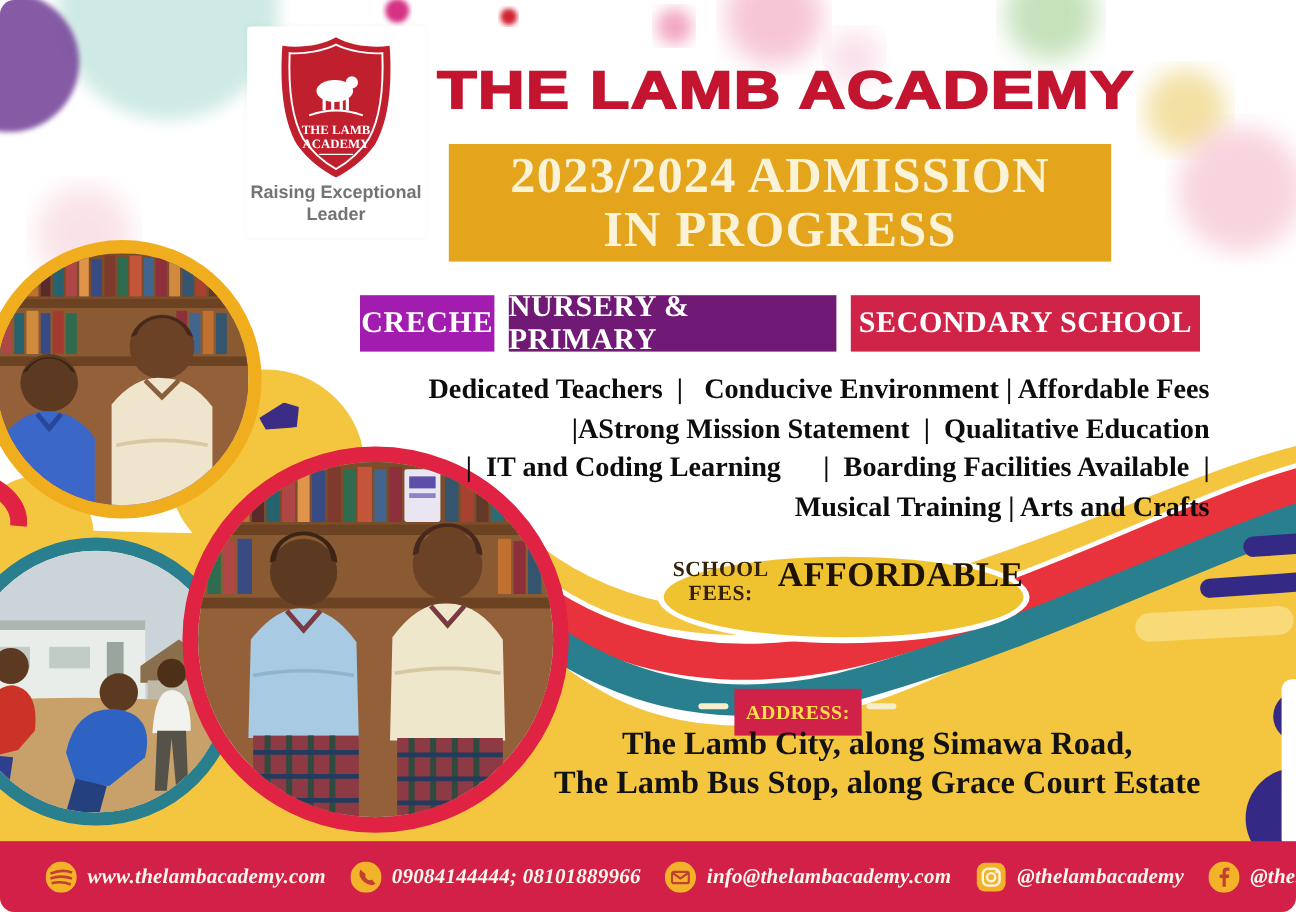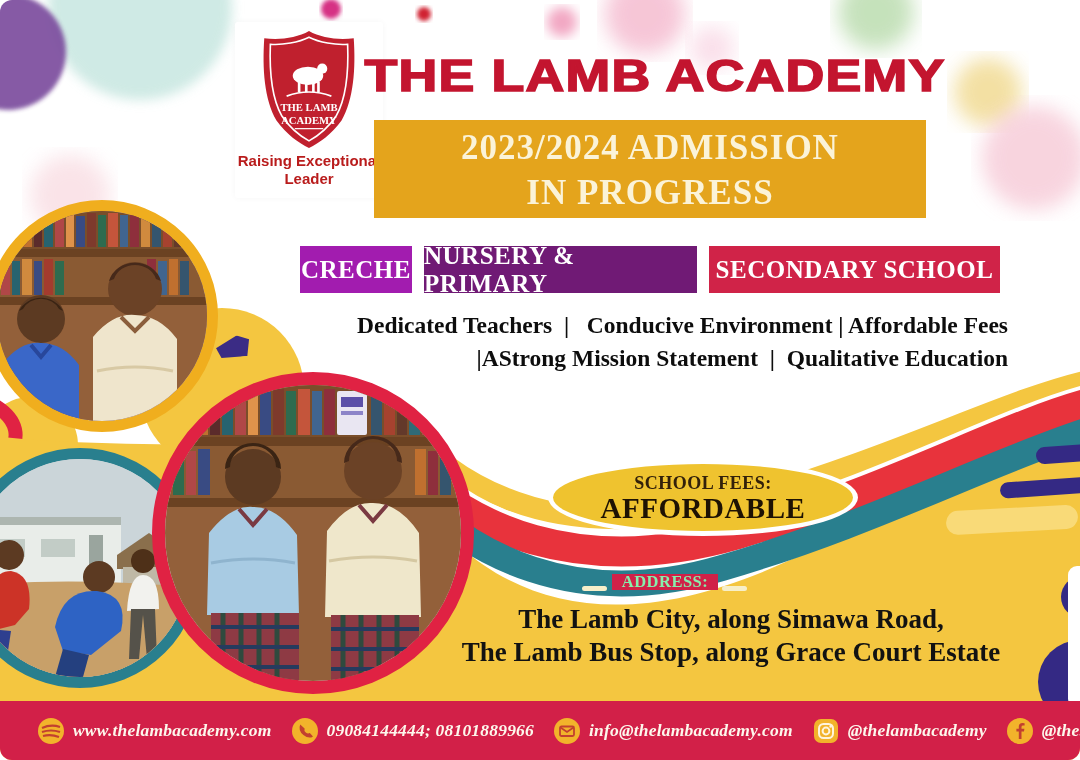--- a/index.html
+++ b/index.html
@@ -2,58 +2,58 @@
 <html><head>
 <meta charset="utf-8">
 <style>
   html,body{margin:0;padding:0;background:#ffffff;}
   #page{position:relative;width:1080px;height:760px;overflow:hidden;border-radius:12px;
         background:#ffffff;font-family:"Liberation Serif","DejaVu Serif",serif;}
   #bg{position:absolute;inset:0;z-index:0;}
 
   
   .logo-card{position:absolute;left:206px;top:22px;width:148px;height:176px;background:#ffffff;
-             border-radius:3px;z-index:5;text-align:center;box-shadow:0 0 6px rgba(0,0,0,.04);margin-left:29px;}
+             border-radius:3px;z-index:5;text-align:center;box-shadow:0 0 6px rgba(0,0,0,.04);}
   .logo-card svg{display:block;margin:6px auto 0;}
-  .tagline{font-family:"Liberation Sans","DejaVu Sans",sans-serif;font-weight:700;color:#b91c1c;
+  .tagline{font-family:"Liberation Sans","DejaVu Sans",sans-serif;font-weight:700;color:#737373;
            font-size:15px;line-height:18px;margin-top:2px;}
 
   
   .title{position:absolute;left:350px;top:52px;width:610px;height:48px;line-height:48px;z-index:5;
          text-align:center;font-family:"Liberation Sans","DejaVu Sans",sans-serif;font-weight:900;
          font-size:44px;color:#C3152F;-webkit-text-stroke:1.6px #C3152F;letter-spacing:1px;
          transform:scaleX(1.22);transform-origin:center;white-space:nowrap;}
 
   
   .banner{position:absolute;left:374px;top:120px;width:552px;height:98px;background:#E4A41C;z-index:5;
-          text-align:center;color:#FBF3D8;font-weight:700;font-size:35px;line-height:45px;padding-top:5px;
+          text-align:center;color:#FBF3D8;font-weight:700;font-size:42px;line-height:45px;padding-top:5px;
           box-sizing:border-box;letter-spacing:1px;}
 
   
   .prog{position:absolute;top:246px;height:47px;z-index:5;color:#ffffff;font-weight:700;font-size:25px;
         display:flex;align-items:center;justify-content:center;letter-spacing:.5px;}
   .prog-0{left:300px;width:112px;}
   .prog-1{left:424px;width:273px;}
   .prog-2{left:709px;width:291px;text-align:right;}
 
   
   .features{position:absolute;left:318px;top:309px;width:690px;z-index:5;text-align:center;
             color:#0d0d0d;font-weight:700;font-size:23.5px;line-height:32.5px;}
   .features-line{white-space:pre;text-align:right;}
 
   
   .fees{position:absolute;left:548px;top:459px;width:310px;height:77px;background:#EFC32F;z-index:4;
         border:5px solid #ffffff;border-radius:50%;box-sizing:border-box;text-align:center;
-        display:flex;flex-direction:column;justify-content:center;}
+        display:flex;flex-direction:row;justify-content:center;}
   .fees-label{font-size:18px;font-weight:700;color:#33210a;letter-spacing:.5px;line-height:20px;}
   .fees-value{font-size:29px;font-weight:700;color:#1e1203;letter-spacing:.5px;line-height:30px;}
 
   
-  .addr-tag{position:absolute;left:612px;top:574px;width:106px;height:16px;background:#D02148;z-index:5;
-            color:#86efac;font-weight:700;font-size:16.5px;display:flex;align-items:center;justify-content:center;
+  .addr-tag{position:absolute;left:612px;top:574px;width:106px;height:39px;background:#D02148;z-index:5;
+            color:#fde047;font-weight:700;font-size:16.5px;display:flex;align-items:center;justify-content:center;
             letter-spacing:.5px;}
   .addr-dash{position:absolute;top:586px;height:5px;width:25px;background:#F7EFC9;border-radius:3px;z-index:5;}
   .addr-dash.left{left:582px;} .addr-dash.right{left:722px;}
   .addr-lines{position:absolute;left:441px;top:603px;width:580px;z-index:5;text-align:center;
               color:#121212;font-weight:700;font-size:27px;line-height:33px;}
 
   
   .photo{position:absolute;border-radius:50%;overflow:hidden;box-sizing:content-box;z-index:2;background:#ddd;}
   .photo svg{display:block;}
   .photo-a{left:-14px;top:200px;width:210px;height:210px;border:11px solid #F0AE1E;}
@@ -150,20 +150,22 @@
     <div>IN PROGRESS</div>
   </div>
 
   <div class="prog prog-0" style="background: #a21caf;">CRECHE</div>
   <div class="prog prog-1" style="background: #701a75;">NURSERY &amp; PRIMARY</div>
   <div class="prog prog-2" style="background: rgb(208, 35, 72);">SECONDARY SCHOOL</div>
 
   <div class="features">
     <div class="features-line">Dedicated Teachers  |   Conducive Environment | Affordable Fees</div>
     <div class="features-line">|AStrong Mission Statement  |  Qualitative Education</div>
+    <div class="features-line">|  IT and Coding Learning      |  Boarding Facilities Available  |</div>
+    <div class="features-line">Musical Training | Arts and Crafts</div>
   </div>
 
   <div class="fees">
     <div class="fees-label">SCHOOL FEES:</div>
     <div class="fees-value">AFFORDABLE</div>
   </div>
 
   <div class="addr-dash left"></div>
   <div class="addr-tag">ADDRESS:</div>
   <div class="addr-dash right"></div>

